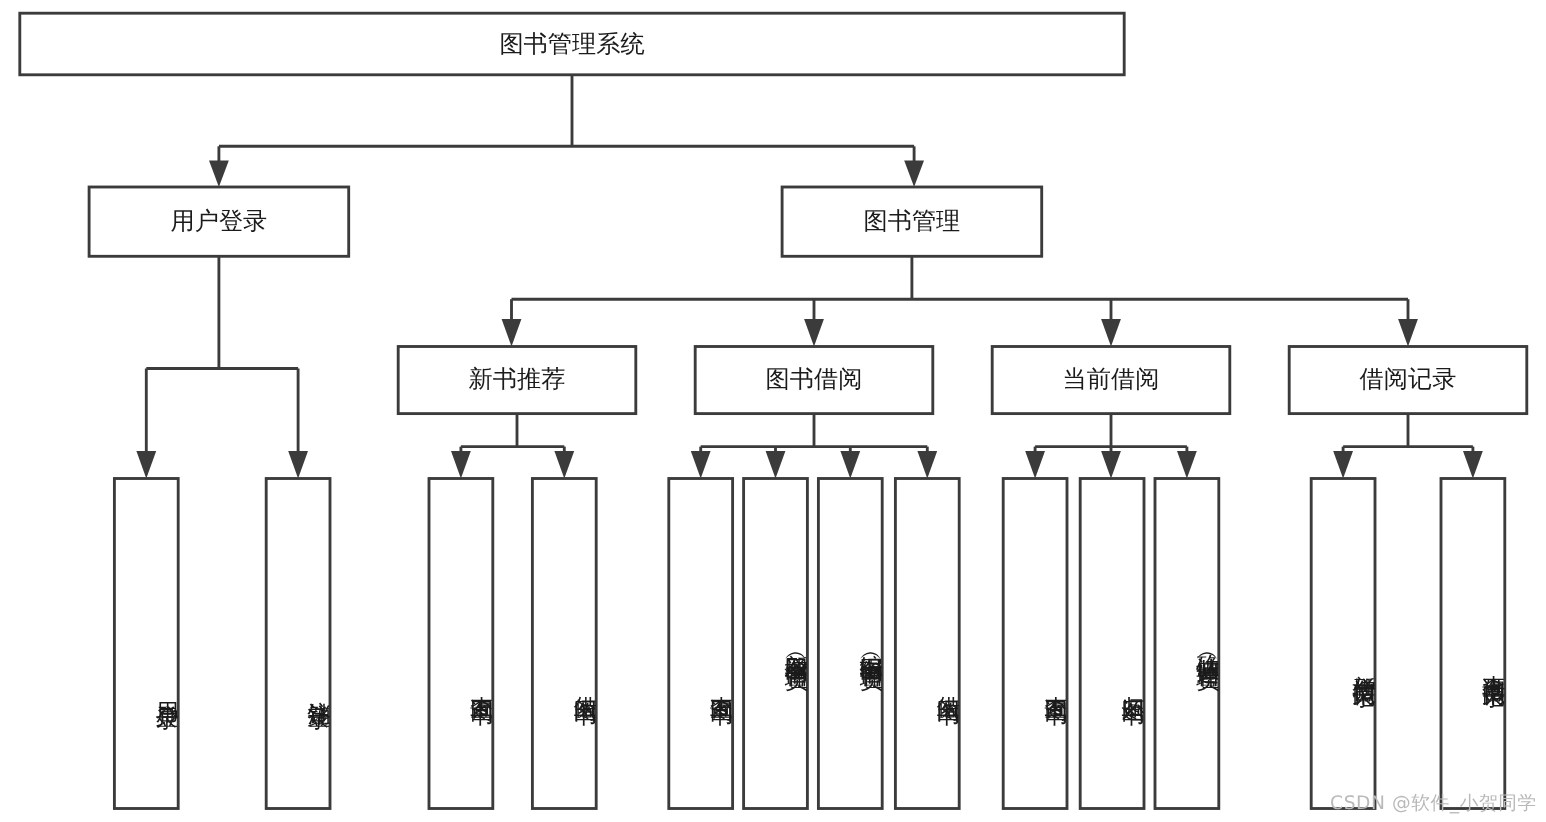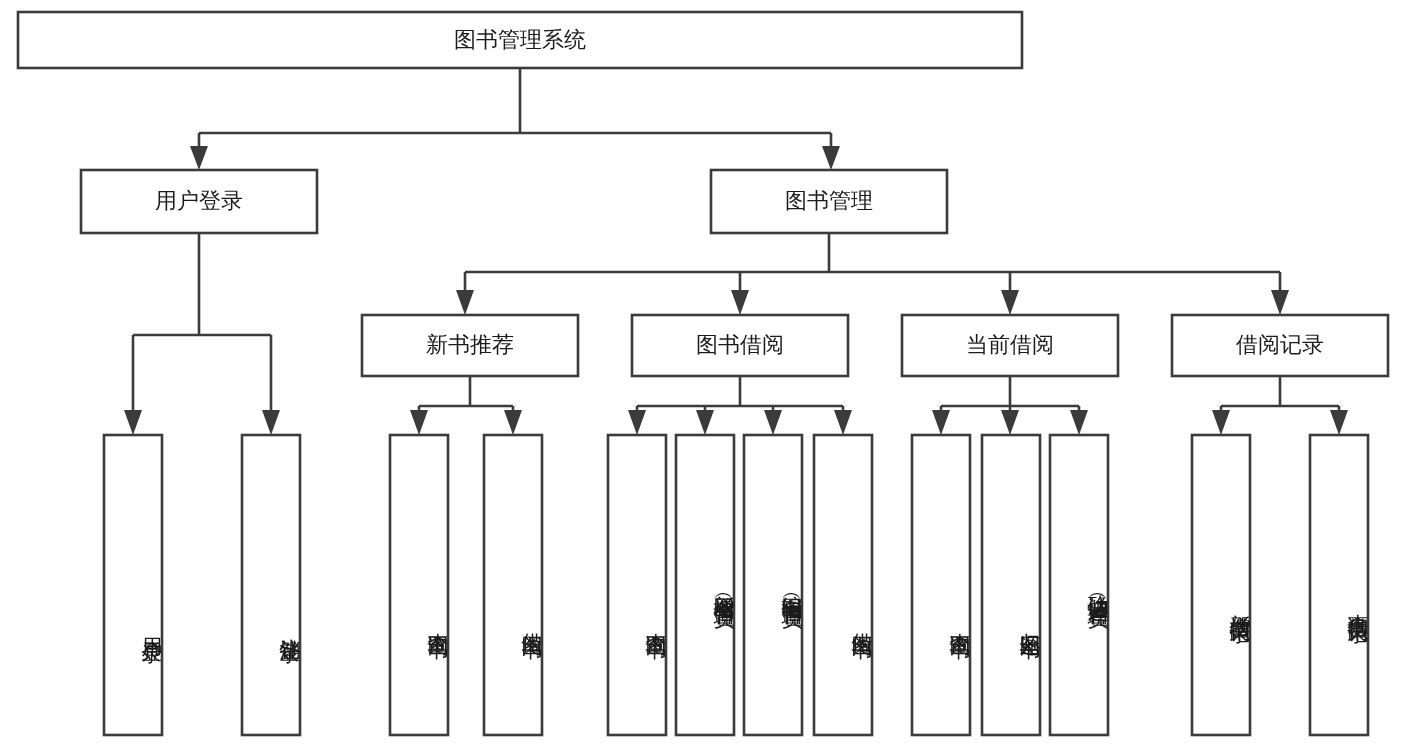--- a/index.html
+++ b/index.html
@@ -209,14 +209,15 @@
   <div class="leaf-label" style="left:608px; top:512px; width:58px; height:215px;">查询图书</div>
   <div class="leaf-label" style="left:676px; top:443px; width:58px; height:288px;">新增图书（管理员）</div>
   <div class="leaf-label" style="left:744px; top:443px; width:58px; height:288px;">编辑图书（管理员）</div>
   <div class="leaf-label" style="left:814px; top:512px; width:58px; height:215px;">借阅图书</div>
   <div class="leaf-label" style="left:912px; top:512px; width:58px; height:215px;">查询图书</div>
   <div class="leaf-label" style="left:982px; top:512px; width:58px; height:215px;">归还图书</div>
   <div class="leaf-label" style="left:1050px; top:443px; width:58px; height:288px;">确认归还（管理员）</div>
   <div class="leaf-label" style="left:1192px; top:475px; width:58px; height:255px;">新增借阅记录</div>
   <div class="leaf-label" style="left:1310px; top:475px; width:58px; height:255px;">查询借阅记录</div>
 
+  <div id="watermark">CSDN @软件_小贺同学</div>
 
 </div>
 
 </body></html>

